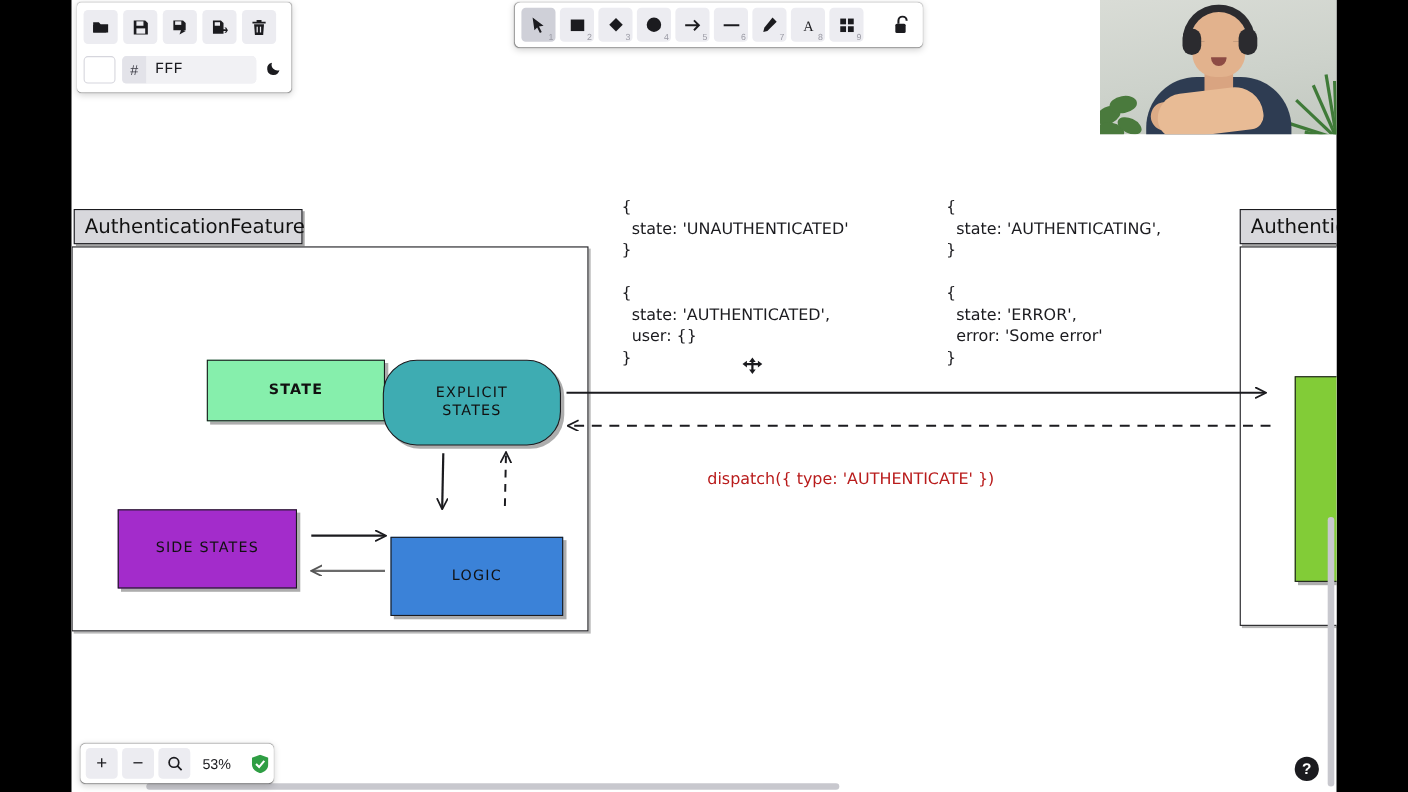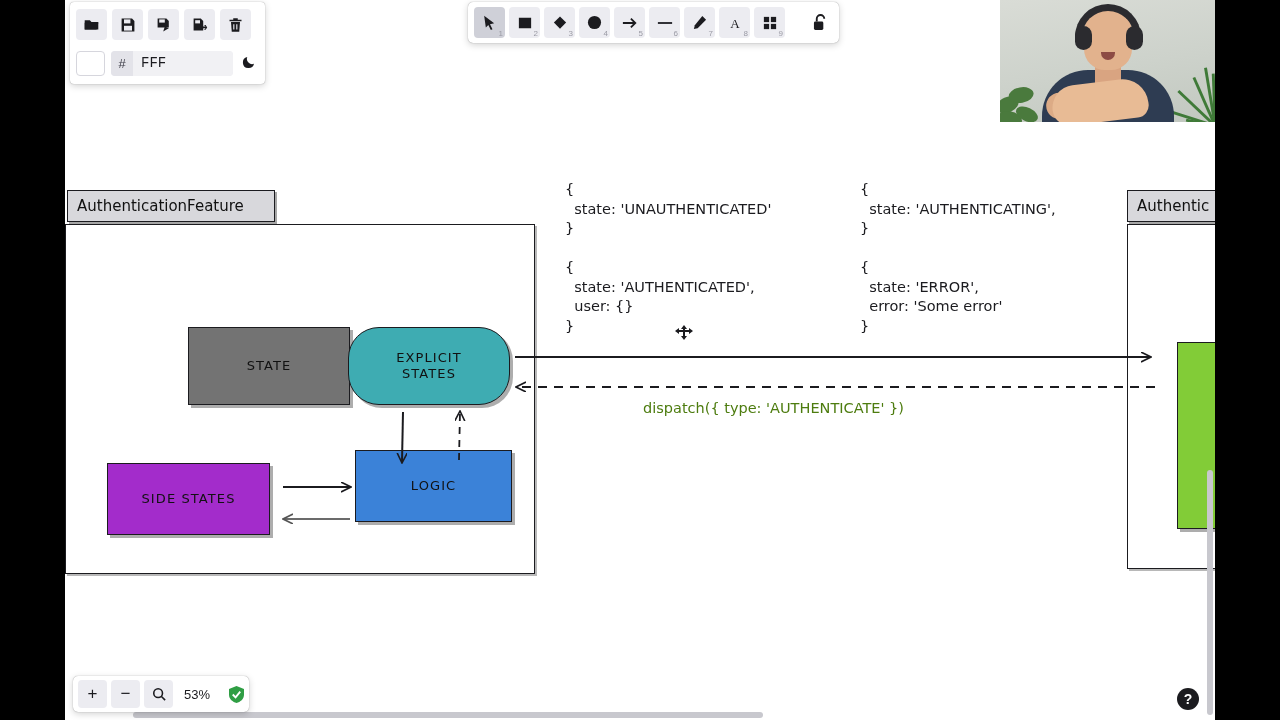--- a/index.html
+++ b/index.html
@@ -116,21 +116,21 @@
   
   #diagram { position:absolute; inset:0; }
   .hand { font-family: "DejaVu Sans", sans-serif; }
 
   .frame-label {
     position:absolute;
     background:#d8d8dc;
     border: 1.6px solid #1b1b1f;
     display:flex; align-items:center;
     padding-left: 9px;
-    font-size: 15px; color:#111;
+    font-size: 18px; color:#111;
     box-shadow: 2px 2px 0 rgba(0,0,0,.35);
   }
   .frame-body {
     position:absolute;
     background:#fff;
     border: 1.6px solid #1b1b1f;
     box-shadow: 2px 2px 0 rgba(0,0,0,.28);
   }
   .shape {
     position:absolute;
@@ -139,21 +139,21 @@
     text-align:center;
     font-size: 13px; letter-spacing: 1.1px;
     color:#111; line-height: 1.25;
     box-shadow: 3px 3px 0 rgba(0,0,0,.32);
   }
   .code {
     position:absolute;
     font-size: 14.5px; color:#1b1b1f; white-space: pre;
     line-height: 1.35;
   }
-  .label-txt { position:absolute; font-size: 14.5px; color:#4d7c0f; white-space:nowrap; }
+  .label-txt { position:absolute; font-size: 14.5px; color:#b91c1c; white-space:nowrap;margin-top:28px; }
   svg.overlay { position:absolute; left:0; top:0; width:1150px; height:720px; pointer-events:none; }
 
   
   #webcam {
     position:absolute; right: 65px; top: 0;
     width: 215px; height: 122px;
     overflow:hidden; z-index: 50;
     background: linear-gradient(170deg,#d9dcd6 0%, #cdd2cb 55%, #c2c8c0 100%);
   }
   #webcam .plantL, #webcam .plantR { position:absolute; bottom:-6px; }
@@ -218,34 +218,34 @@
       <div class="frame-label hand" style="left:2px; top:190px; width:208px; height:32px;">
         <span>AuthenticationFeature</span>
       </div>
       <div class="frame-body" style="left:0px; top:224px; width:470px; height:350px;"></div>
 
       <div class="frame-label hand" style="left:1062px; top:190px; width:175px; height:32px;">
         <span>Authentic</span>
       </div>
       <div class="frame-body" style="left:1062px; top:224px; width:200px; height:345px;"></div>
 
-      <div class="shape hand" style="left:123px; top:327px; width:162px; height:78px; background:#737373;">
+      <div class="shape hand" style="left:123px; top:327px; width:162px; height:56px; background:#86efac;font-weight:bold;">
         <span>STATE</span>
       </div>
 
       <div class="shape hand" style="left:283px; top:327px; width:162px; height:78px; background:#3eacb2; white-space:pre-line;border-radius:31px;">
         <span>EXPLICIT
 STATES</span>
       </div>
 
       <div class="shape hand" style="left:42px; top:463px; width:163px; height:72px; background:#a32ccb;">
         <span>SIDE STATES</span>
       </div>
 
-      <div class="shape hand" style="left:290px; top:450px; width:157px; height:72px; background:#3b82d8;">
+      <div class="shape hand" style="left:290px; top:488px; width:157px; height:72px; background:#3b82d8;">
         <span>LOGIC</span>
       </div>
 
       <div class="shape" style="left:1112px; top:342px; width:88px; height:187px; background:#82cc37;"></div>
 
       <div class="code hand" style="left:500px; top:180px;">{
   state: 'UNAUTHENTICATED'
 }</div>
       <div class="code hand" style="left:795px; top:180px;">{
   state: 'AUTHENTICATING',

